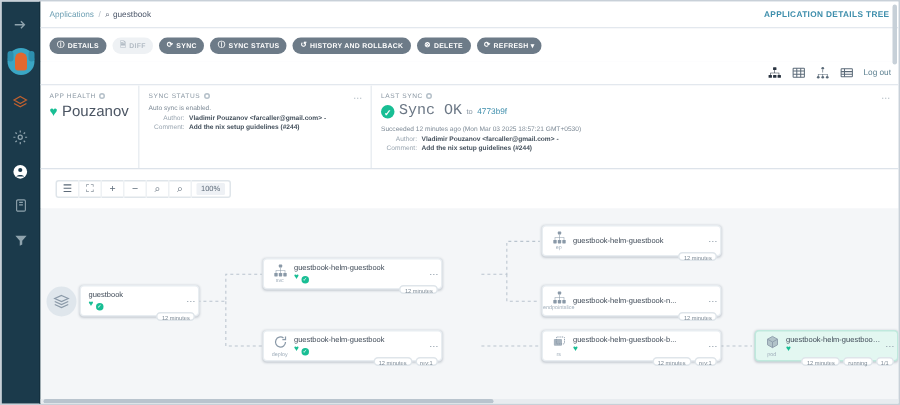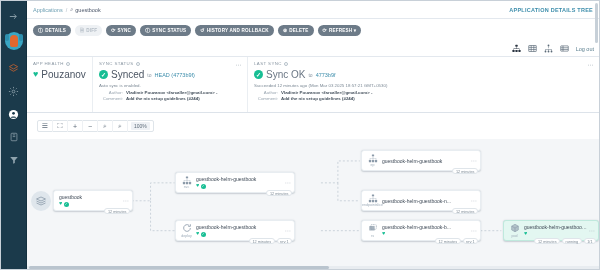--- a/index.html
+++ b/index.html
@@ -87,21 +87,21 @@
   .sp-title { font-size: 4.4px; color: #8a97a3; letter-spacing: .4px;
     display: flex; align-items: center; gap: 2px; }
   .sp-info { width: 4px; height: 4px; border-radius: 50%;
     border: .5px solid #b5c0c9; display:inline-block; }
   .sp-main { display: flex; align-items: center; gap: 3px; margin-top: 3px; }
   .heart { color: #18be94; font-size: 9px; line-height: 1; }
   .check { width: 9px; height: 9px; border-radius: 50%; background: #18be94;
     color: #fff; font-size: 6px; display: flex; align-items: center;
     justify-content: center; font-weight: bold; }
   .sp-big { font-size: 10px; color: #4b5563; }
-  .sp-big.ok { color: #6b7785; }
+  .sp-big.ok { color: #6b7785; font-family: Liberation Mono, monospace; }
   .sp-to { font-size: 5px; color: #8a97a3; }
   .sp-rev { font-size: 5.5px; color: #3c8dab; }
   .sp-note { font-size: 4.4px; color: #7d8a96; margin-top: 3px; }
   .kv { display: flex; gap: 3px; font-size: 4.4px; margin-top: 1.5px; }
   .kv .k { color: #9aa6b1; width: 24px; text-align: right; flex: none; }
   .kv .v { color: #44505c; font-weight: bold; }
   .dots { position: absolute; right: 5px; top: 4px; color: #9aa6b1;
     font-size: 6px; letter-spacing: .5px; cursor: pointer; }
 
   
@@ -299,26 +299,20 @@
       <span class="sp-big">Pouzanov</span>
     </div>
   </div>
 
   <div class="status-panel sp-sync">
     <div class="dots">⋯</div>
     <div class="sp-title">
       <span>SYNC STATUS</span>
       <span class="sp-info"></span>
     </div>
-    <div class="sp-main">
-      <span class="check">✓</span>
-      <span class="sp-big">Synced</span>
-      <span class="sp-to">to</span>
-      <span class="sp-rev">HEAD (4773b9f)</span>
-    </div>
     <div class="sp-note">Auto sync is enabled.</div>
     <div class="kv">
       <span class="k">Author:</span>
       <span class="v">Vladimir Pouzanov &lt;farcaller@gmail.com&gt; -</span>
     </div>
     <div class="kv">
       <span class="k">Comment:</span>
       <span class="v">Add the nix setup guidelines (#244)</span>
     </div>
   </div>

